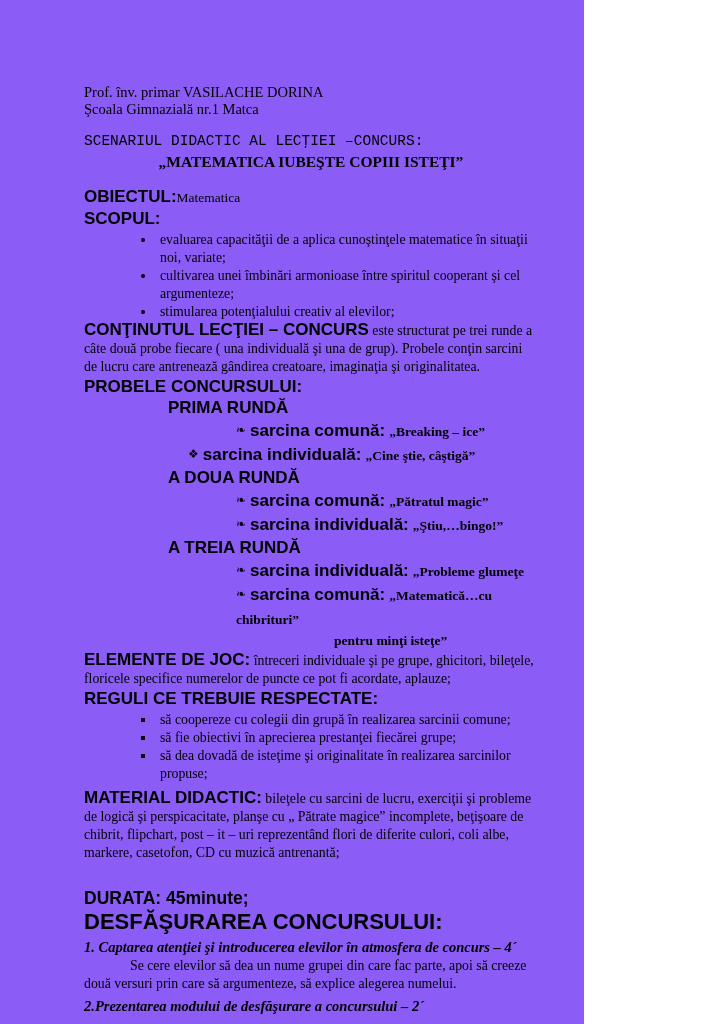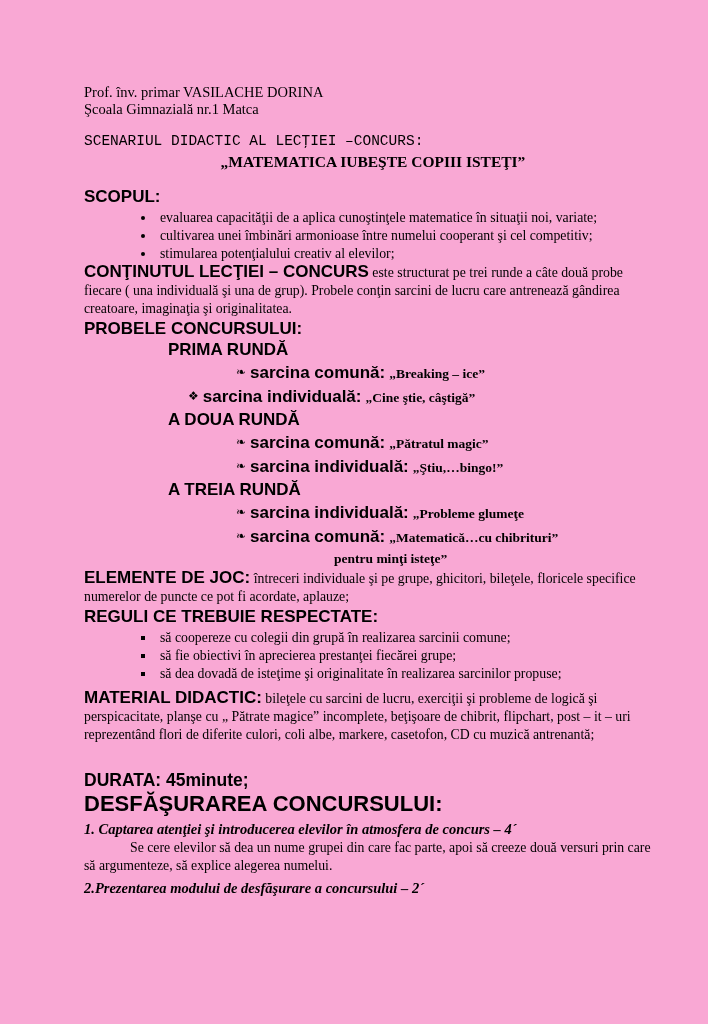--- a/index.html
+++ b/index.html
@@ -9,23 +9,23 @@
   }
   body {
     width: 724px;
     height: 1024px;
     font-family: "Liberation Serif", serif;
     color: #000000;
     overflow: hidden;
   }
   .page {
     position: relative;
-    width: 708px;
+    width: 584px;
     height: 1024px;
-    background: #f9a8d4;
+    background: #8b5cf6;
     box-sizing: border-box;
     padding: 84px 46px 0 84px;
   }
 
   .hdr-line {
     font-family: "Liberation Serif", serif;
     font-size: 14.5px;
     line-height: 17px;
   }
   .spacer-sm { height: 14px; }
@@ -163,25 +163,28 @@
   <div class="hdr-line">Prof. înv. primar VASILACHE DORINA</div>
   <div class="hdr-line">Şcoala Gimnazială nr.1 Matca</div>
 
   <div class="spacer-sm"></div>
 
   <div class="scenariu">SCENARIUL DIDACTIC AL LECŢIEI –CONCURS:</div>
   <div class="title-center">„MATEMATICA IUBEŞTE COPIII ISTEŢI”</div>
 
   <div class="spacer-sm"></div>
 
+  <div class="sec-head">
+    <span>OBIECTUL:</span><span class="inline-normal">Matematica</span>
+  </div>
 
   <div class="sec-head">SCOPUL:</div>
   <ul class="bullets">
     <li>evaluarea capacităţii de a aplica cunoştinţele matematice în situaţii noi, variate;</li>
-    <li>cultivarea unei îmbinări armonioase între numelui cooperant şi cel competitiv;</li>
+    <li>cultivarea unei îmbinări armonioase între spiritul cooperant şi cel argumenteze;</li>
     <li>stimularea potenţialului creativ al elevilor;</li>
   </ul>
 
   <div class="para">
     <span class="para-inline-head">CONŢINUTUL LECŢIEI – CONCURS</span><span> este structurat pe trei runde a câte două probe fiecare        ( una individuală şi una de grup). Probele conţin sarcini de lucru care antrenează gândirea creatoare, imaginaţia şi originalitatea.</span>
   </div>
 
   <div class="sec-head">PROBELE CONCURSULUI:</div>
 
   <div class="runda">PRIMA RUNDĂ</div>

